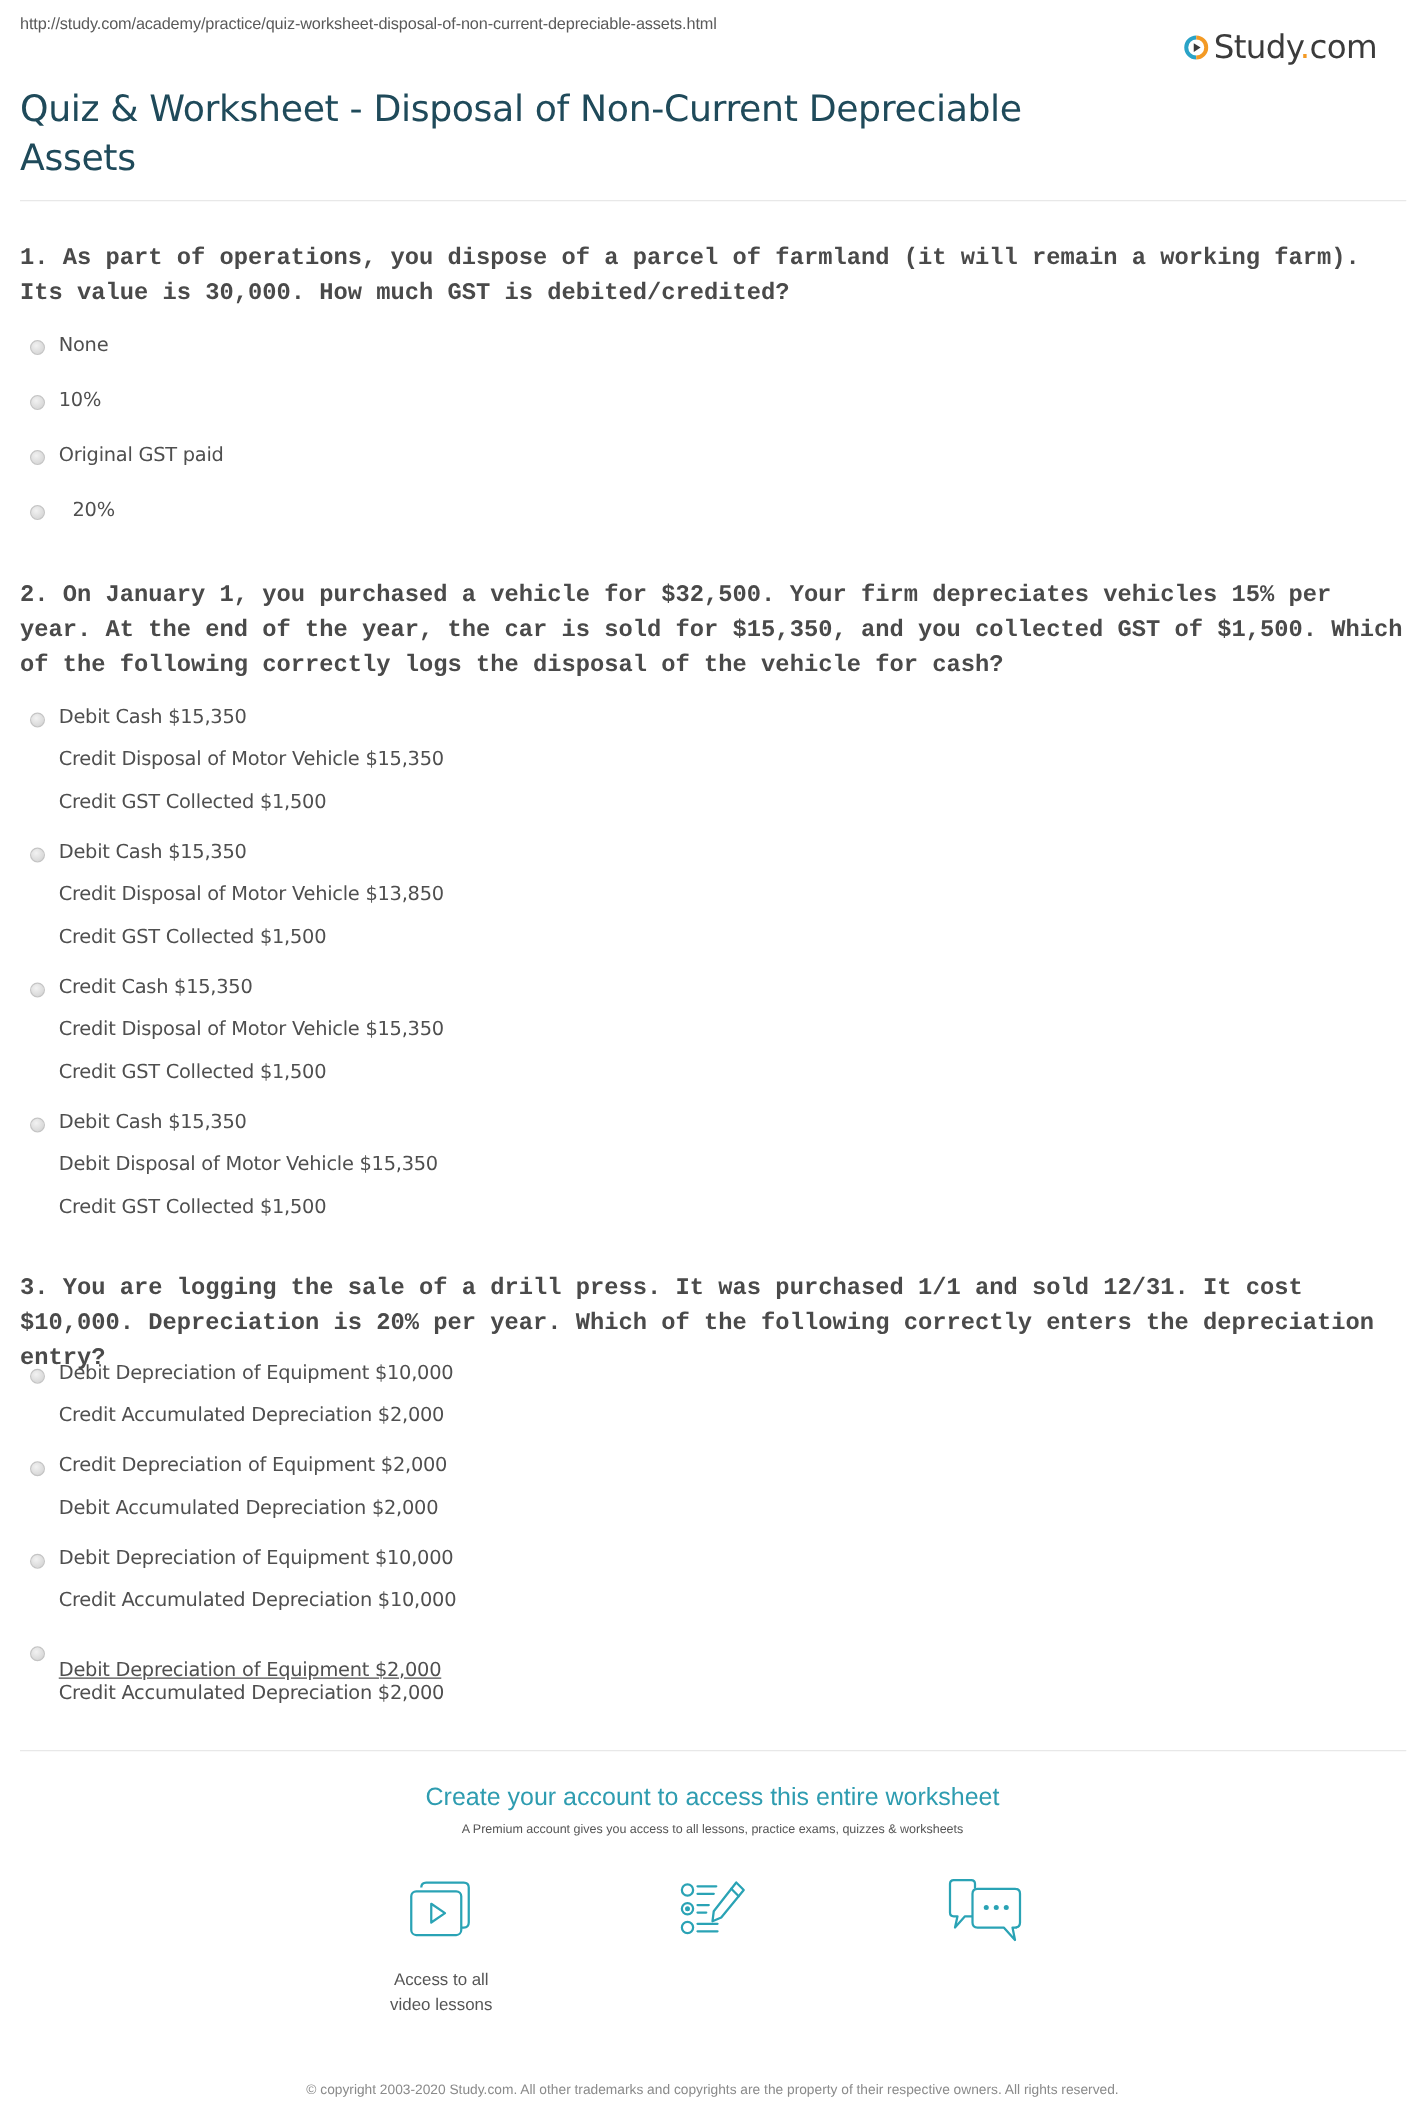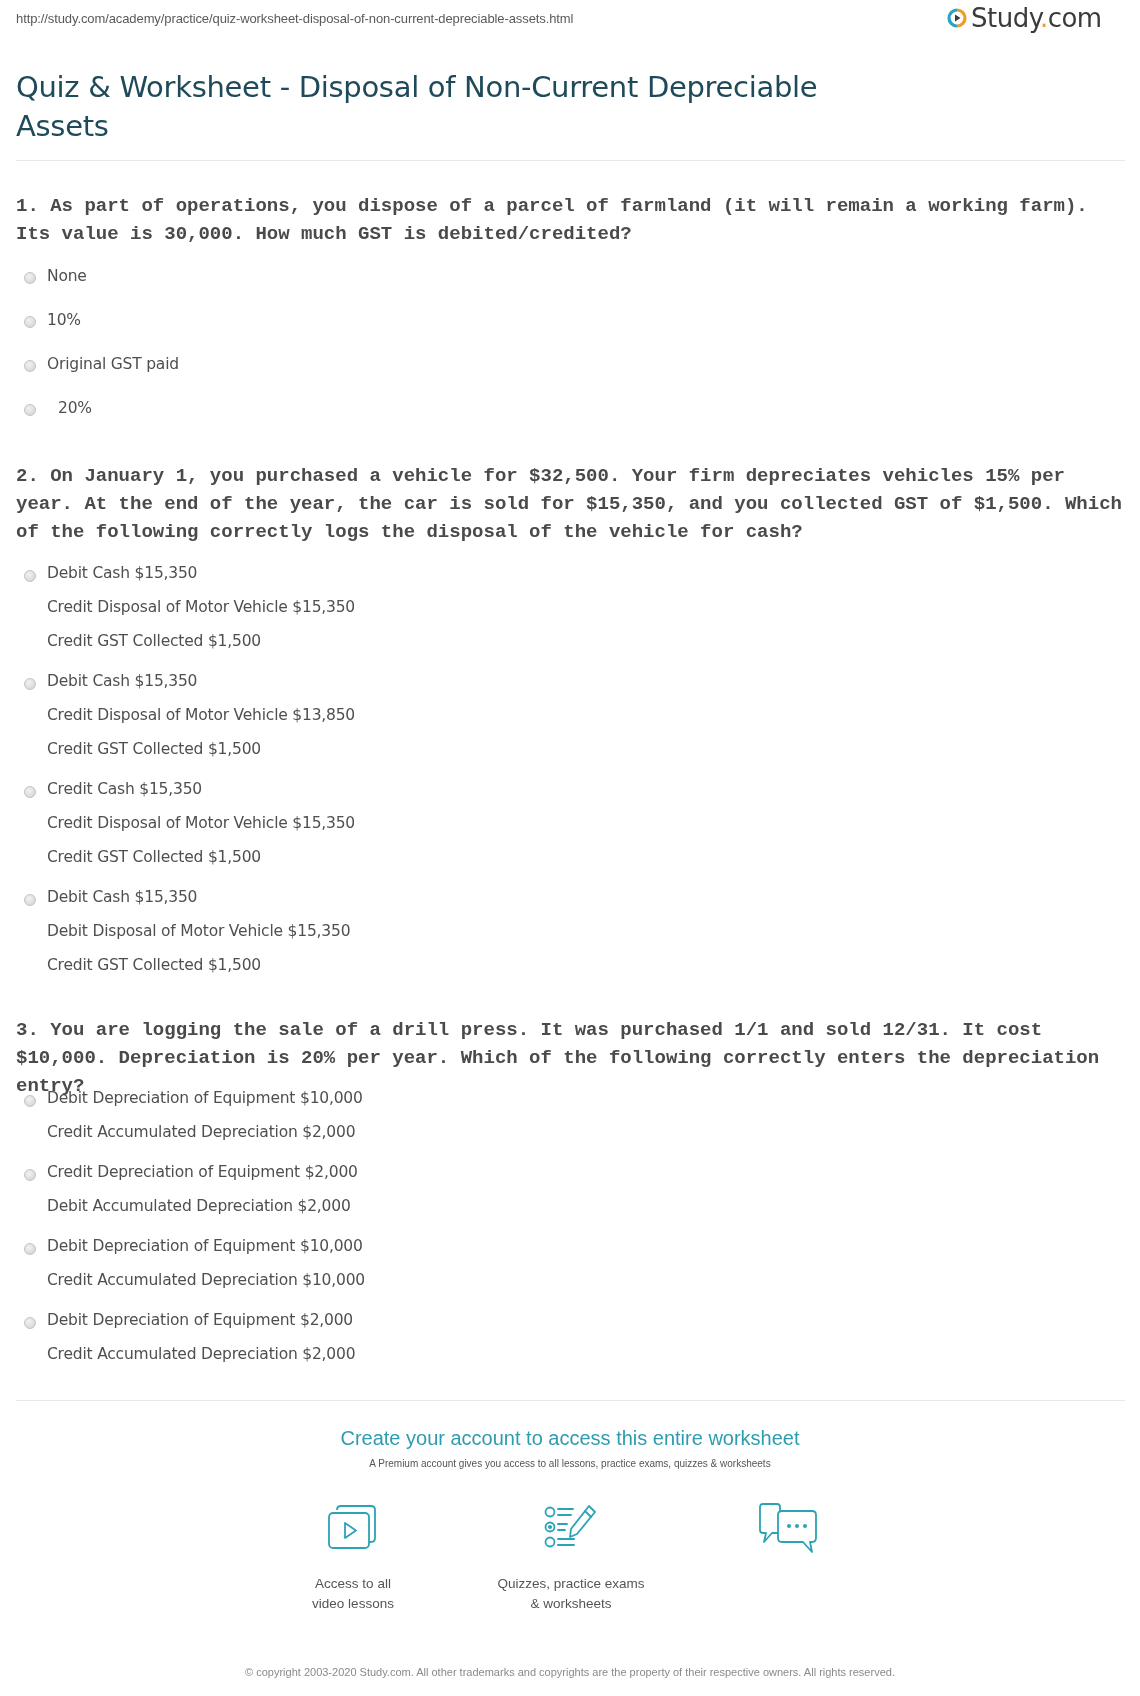--- a/index.html
+++ b/index.html
@@ -1,20 +1,20 @@
 <!DOCTYPE html>
 <html><head>
 <meta charset="utf-8">
 <style>
   html, body { margin: 0; padding: 0; background: #ffffff; }
   body { width: 1140px; height: 1696px; position: relative; overflow: hidden;
          font-family: "DejaVu Sans", "Liberation Sans", sans-serif; color: #555555; }
   .url { position: absolute; left: 16px; top: 11px; font-size: 13px; color: #5a5a5a;
          font-family: "Liberation Sans", sans-serif; letter-spacing: -0.1px; }
-  .logo { position: absolute; left: 947px; top: 0; height: 36px; display: flex; align-items: center; }
+  .logo { position: absolute; left: 947px; top: 20px; height: 36px; display: flex; align-items: center; }
   .logo svg { width: 20px; height: 20px; margin-right: 4px; }
   .logo-text { font-family: "DejaVu Sans", sans-serif; font-size: 26px; color: #3b3b3b; letter-spacing: -0.5px; }
   .logo-dot { color: #f39a25; }
   .title { position: absolute; left: 16px; top: 68px; width: 860px; margin: 0;
            font-size: 29px; line-height: 39px; font-weight: normal; color: #1f4a5a;
            font-family: "DejaVu Sans", sans-serif; letter-spacing: -0.3px; }
   .divider { position: absolute; left: 16px; width: 1109px; height: 1px; background: #e8e8e8; }
   .question { position: absolute; left: 16px; width: 1110px; margin: 0;
               font-size: 19px; line-height: 28px; font-weight: bold; color: #4a4a4a;
               font-family: Liberation Mono, monospace; }
@@ -111,21 +111,21 @@
   <span class="opt-line" style="top:0;">Credit Depreciation of Equipment $2,000</span>
   <span class="opt-line" style="top:34px;">Debit Accumulated Depreciation $2,000</span>
 </div>
 <div class="opt" style="top:1237px;">
   <span class="radio" style="top:6px;"></span>
   <span class="opt-line" style="top:0;">Debit Depreciation of Equipment $10,000</span>
   <span class="opt-line" style="top:34px;">Credit Accumulated Depreciation $10,000</span>
 </div>
 <div class="opt" style="top:1311px;">
   <span class="radio" style="top:6px;"></span>
-  <span class="opt-line" style="top:0;">Debit Depreciation of Equipment $2,000</span>
+  <span class="opt-line" style="top:16px;text-decoration:underline;">Debit Depreciation of Equipment $2,000</span>
   <span class="opt-line" style="top:34px;">Credit Accumulated Depreciation $2,000</span>
 </div>
 
 <div class="divider" style="top:1400px;"></div>
 
 <div class="cta-title">Create your account to access this entire worksheet</div>
 <div class="cta-sub">A Premium account gives you access to all lessons, practice exams, quizzes &amp; worksheets</div>
 
 <div class="feature" style="left:253px;">
   <svg viewBox="0 0 60 52">
@@ -151,24 +151,20 @@
       <line x1="17" y1="13" x2="30" y2="13"></line>
       <line x1="17" y1="22" x2="26" y2="22"></line>
       <line x1="17" y1="28" x2="24" y2="28"></line>
       <line x1="17" y1="37" x2="33" y2="37"></line>
       <line x1="17" y1="43" x2="33" y2="43"></line>
       <path d="M48 4 L54 10 L36 32 L29 35 L30 27 Z"></path>
       <line x1="44" y1="9" x2="50" y2="15"></line>
     </g>
     <circle cx="9" cy="25" r="2" fill="#2aa3b5"></circle>
   </svg>
-  <div class="feature-label">
-    <div>Quizzes, practice exams</div>
-    <div>&amp; worksheets</div>
-  </div>
 </div>
 
 <div class="feature" style="left:688px;">
   <svg viewBox="0 0 60 52">
     <g fill="none" stroke="#2aa3b5" stroke-width="1.8" stroke-linejoin="round">
       <path d="M22 9 L22 5 Q22 2 19 2 L5 2 Q2 2 2 5 L2 28 Q2 31 5 31 L8 31 L6 40 L14 31 L20 31"></path>
       <path d="M24 9 L54 9 Q58 9 58 13 L58 36 Q58 40 54 40 L52 40 L54 50 L45 40 L24 40 Q20 40 20 36 L20 13 Q20 9 24 9 Z"></path>
     </g>
     <circle cx="31" cy="24" r="2" fill="#2aa3b5"></circle>
     <circle cx="39" cy="24" r="2" fill="#2aa3b5"></circle>

